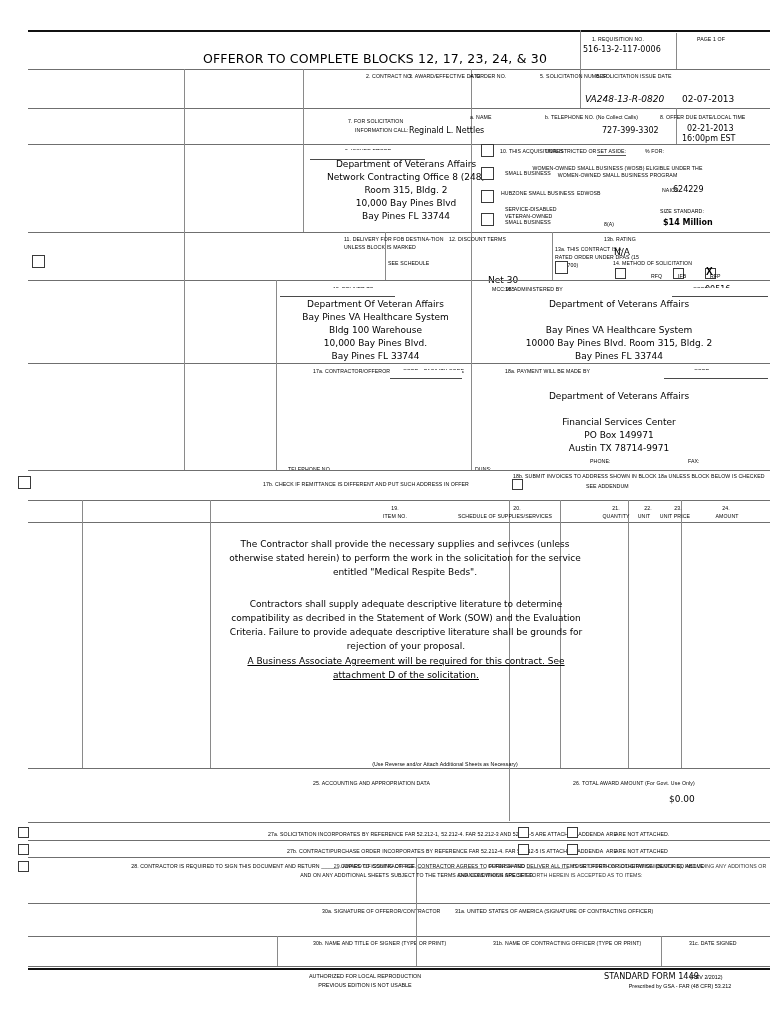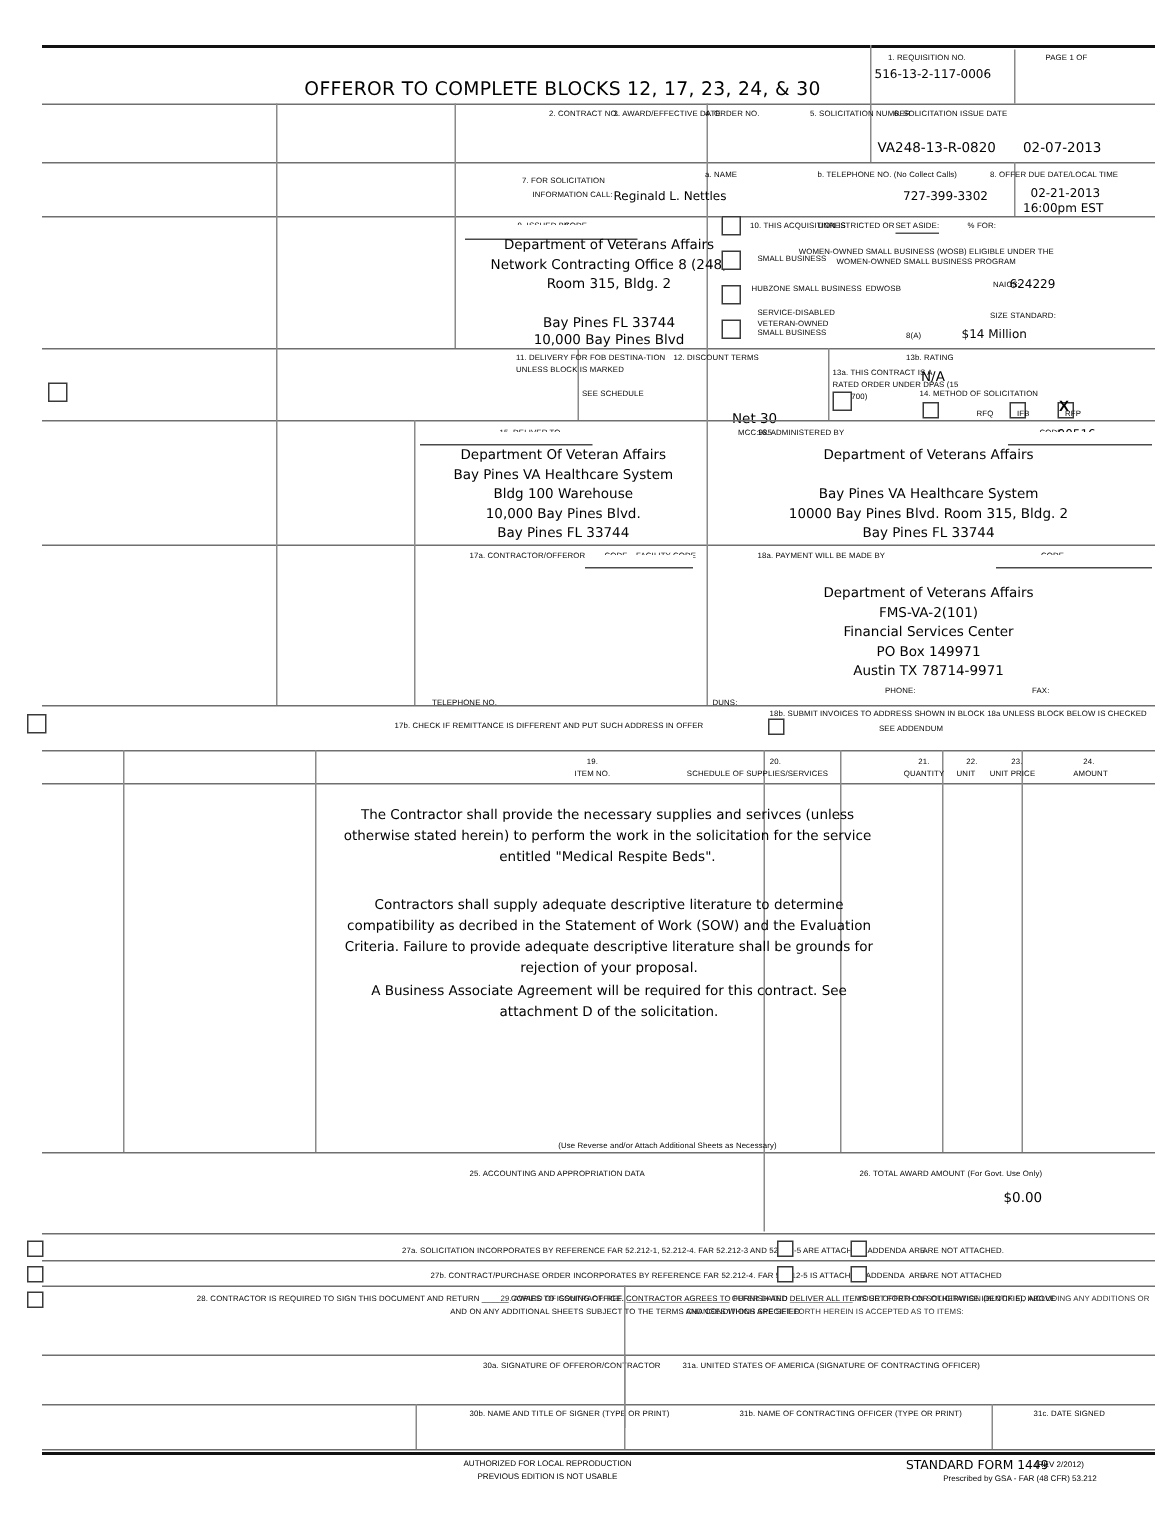--- a/index.html
+++ b/index.html
@@ -41,21 +41,21 @@
   <div class="vline" style="left:303px;top:69px;height:39px;"></div>
   <div class="vline" style="left:471px;top:69px;height:39px;"></div>
   <div class="vline" style="left:580px;top:30px;height:78px;"></div>
 
   <div class="abs lbl" style="left:366px;top:73px;">2. CONTRACT NO.</div>
   <div class="abs lbl" style="left:409px;top:73px;">3. AWARD/EFFECTIVE DATE</div>
   <div class="abs lbl" style="left:470px;top:73px;">4. ORDER NO.</div>
   <div class="abs lbl" style="left:540px;top:73px;">5. SOLICITATION NUMBER</div>
   <div class="abs lbl" style="left:596px;top:73px;">6. SOLICITATION ISSUE DATE</div>
 
-  <div class="abs val" style="left:585px;top:93px;">VA248-13-R-0820</div>
+  <div class="abs val" style="left:585px;top:93px;font-style:italic;">VA248-13-R-0820</div>
   <div class="abs val" style="left:682px;top:93px;">02-07-2013</div>
 
   <div class="hline" style="left:28px;top:108px;width:742px;"></div>
   <div class="vline" style="left:184px;top:108px;height:36px;"></div>
   <div class="vline" style="left:303px;top:108px;height:36px;"></div>
   <div class="vline" style="left:471px;top:108px;height:36px;"></div>
   <div class="vline" style="left:676px;top:108px;height:36px;"></div>
 
   <div class="abs lbl" style="left:348px;top:118px;">7. FOR SOLICITATION</div>
   <div class="abs lbl" style="left:355px;top:127px;">INFORMATION CALL:</div>
@@ -73,21 +73,21 @@
   <div class="vline" style="left:303px;top:144px;height:88px;"></div>
   <div class="vline" style="left:471px;top:144px;height:88px;"></div>
 
   <div class="abs lbl" style="left:345px;top:148px;">9. ISSUED BY</div>
   <div class="abs lbl" style="left:376px;top:148px;">CODE</div>
   <div class="box" style="left:310px;top:150px;width:115px;height:9px;border-top:none;border-left:none;border-right:none;"></div>
 
   <div class="abs val ctr" style="left:306px;top:158px;width:200px;">Department of Veterans Affairs</div>
   <div class="abs val ctr" style="left:296px;top:171px;width:220px;">Network Contracting Office 8  (248)</div>
   <div class="abs val ctr" style="left:306px;top:184px;width:200px;">Room 315, Bldg. 2</div>
-  <div class="abs val ctr" style="left:306px;top:197px;width:200px;margin-top:24px;">10,000 Bay Pines Blvd</div>
+  <div class="abs val ctr" style="left:306px;top:197px;width:200px;">10,000 Bay Pines Blvd</div>
   <div class="abs val ctr" style="left:306px;top:210px;width:200px;">Bay Pines FL 33744</div>
 
   <div class="abs lbl" style="left:500px;top:148px;">10. THIS ACQUISITION IS</div>
   <div class="abs lbl" style="left:545px;top:148px;">UNRESTRICTED OR</div>
   <div class="abs lbl ul" style="left:597px;top:148px;">SET ASIDE:</div>
   <div class="abs lbl" style="left:645px;top:148px;">% FOR:</div>
 
   <div class="cbx" style="left:481px;top:144px;"></div>
   <div class="cbx" style="left:481px;top:167px;"></div>
   <div class="cbx" style="left:481px;top:190px;"></div>
@@ -97,21 +97,21 @@
   <div class="abs lbl" style="left:501px;top:190px;width:92px;">HUBZONE SMALL BUSINESS</div>
   <div class="abs lbl" style="left:505px;top:206px;width:62px;">SERVICE-DISABLED VETERAN-OWNED SMALL BUSINESS</div>
 
   <div class="abs lbl ctr" style="left:530px;top:165px;width:175px;">WOMEN-OWNED SMALL BUSINESS (WOSB) ELIGIBLE UNDER THE WOMEN-OWNED SMALL BUSINESS PROGRAM</div>
   <div class="abs lbl" style="left:577px;top:190px;">EDWOSB</div>
   <div class="abs lbl" style="left:604px;top:221px;">8(A)</div>
 
   <div class="abs lbl" style="left:662px;top:187px;">NAICS:</div>
   <div class="abs val-sm" style="left:673px;top:184px;">624229</div>
   <div class="abs lbl" style="left:660px;top:208px;">SIZE STANDARD:</div>
-  <div class="abs val-sm" style="left:641px;top:217px;">$14 Million</div>
+  <div class="abs val-sm" style="left:663px;top:217px;font-weight:bold;">$14 Million</div>
 
   <div class="hline" style="left:28px;top:232px;width:742px;"></div>
   <div class="vline" style="left:184px;top:232px;height:48px;"></div>
   <div class="vline" style="left:385px;top:232px;height:48px;"></div>
   <div class="vline" style="left:471px;top:232px;height:48px;"></div>
   <div class="vline" style="left:552px;top:232px;height:48px;"></div>
 
   <div class="abs lbl" style="left:344px;top:236px;width:110px;line-height:1.5;">11. DELIVERY FOR FOB DESTINA-TION UNLESS BLOCK IS MARKED</div>
   <div class="cbx" style="left:32px;top:255px;"></div>
   <div class="abs lbl" style="left:388px;top:260px;">SEE SCHEDULE</div>
@@ -167,21 +167,20 @@
   <div class="abs lbl" style="left:313px;top:368px;">17a. CONTRACTOR/OFFEROR</div>
   <div class="abs lbl" style="left:403px;top:368px;">CODE</div>
   <div class="abs lbl" style="left:424px;top:368px;">FACILITY CODE</div>
   <div class="box" style="left:390px;top:370px;width:72px;height:8px;border-top:none;border-left:none;border-right:none;"></div>
 
   <div class="abs lbl" style="left:505px;top:368px;">18a. PAYMENT WILL BE MADE BY</div>
   <div class="abs lbl" style="left:694px;top:368px;">CODE</div>
   <div class="box" style="left:664px;top:370px;width:104px;height:8px;border-top:none;border-left:none;border-right:none;"></div>
 
   <div class="abs val ctr" style="left:474px;top:390px;width:290px;">Department of Veterans Affairs</div>
-  <div class="abs val ctr" style="left:474px;top:403px;width:290px;">FMS-VA-2(101)</div>
   <div class="abs val ctr" style="left:474px;top:416px;width:290px;">Financial Services Center</div>
   <div class="abs val ctr" style="left:474px;top:429px;width:290px;">PO Box 149971</div>
   <div class="abs val ctr" style="left:474px;top:442px;width:290px;">Austin TX 78714-9971</div>
 
   <div class="abs lbl" style="left:590px;top:458px;">PHONE:</div>
   <div class="abs lbl" style="left:688px;top:458px;">FAX:</div>
   <div class="abs lbl" style="left:288px;top:466px;">TELEPHONE NO.</div>
   <div class="abs lbl" style="left:475px;top:466px;">DUNS:</div>
 
   <div class="hline" style="left:28px;top:470px;width:742px;"></div>
@@ -214,21 +213,21 @@
   <div class="abs lbl ctr" style="left:631px;top:513px;width:26px;">UNIT</div>
 
   <div class="abs lbl ctr" style="left:664px;top:505px;width:28px;">23.</div>
   <div class="abs lbl ctr" style="left:651px;top:513px;width:48px;">UNIT PRICE</div>
 
   <div class="abs lbl ctr" style="left:712px;top:505px;width:28px;">24.</div>
   <div class="abs lbl ctr" style="left:706px;top:513px;width:42px;">AMOUNT</div>
 
   <div class="abs val ctr" style="left:225px;top:538px;width:360px;line-height:1.55;">The Contractor shall provide the necessary supplies and serivces (unless otherwise stated herein) to perform the work in the solicitation for the service entitled "Medical Respite Beds".</div>
   <div class="abs val ctr" style="left:220px;top:598px;width:372px;line-height:1.55;">Contractors shall supply adequate descriptive literature to determine compatibility as decribed in the Statement of Work (SOW) and the Evaluation Criteria. Failure to provide adequate descriptive literature shall be grounds for rejection of your proposal.</div>
-  <div class="abs val ctr" style="left:228px;top:655px;width:356px;line-height:1.55;">A Business Associate Agreement will be required for this contract. See attachment D of the solicitation.</div>
+  <div class="abs val ctr" style="left:228px;top:655px;width:356px;line-height:1.55;text-decoration:underline;">A Business Associate Agreement will be required for this contract. See attachment D of the solicitation.</div>
 
   <div class="abs lbl ctr" style="left:300px;top:761px;width:290px;">(Use Reverse and/or Attach Additional Sheets as Necessary)</div>
 
   <div class="hline" style="left:28px;top:768px;width:742px;"></div>
   <div class="vline" style="left:509px;top:768px;height:53px;"></div>
   <div class="abs lbl" style="left:313px;top:780px;">25. ACCOUNTING AND APPROPRIATION DATA</div>
   <div class="abs lbl" style="left:573px;top:780px;">26. TOTAL AWARD AMOUNT (For Govt. Use Only)</div>
   <div class="abs val" style="left:669px;top:793px;">$0.00</div>
 
   <div class="hline" style="left:28px;top:822px;width:742px;"></div>

